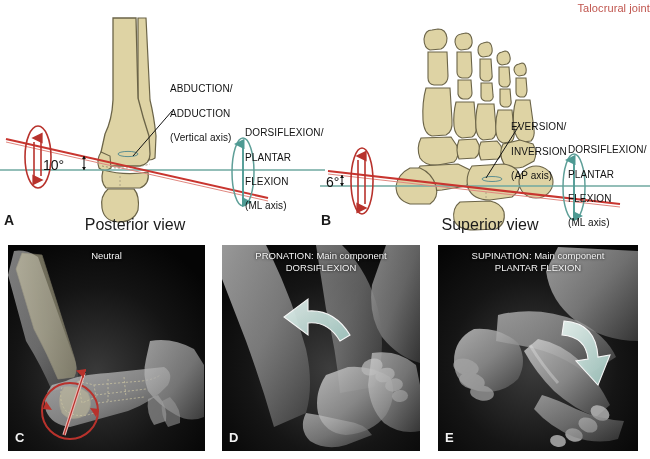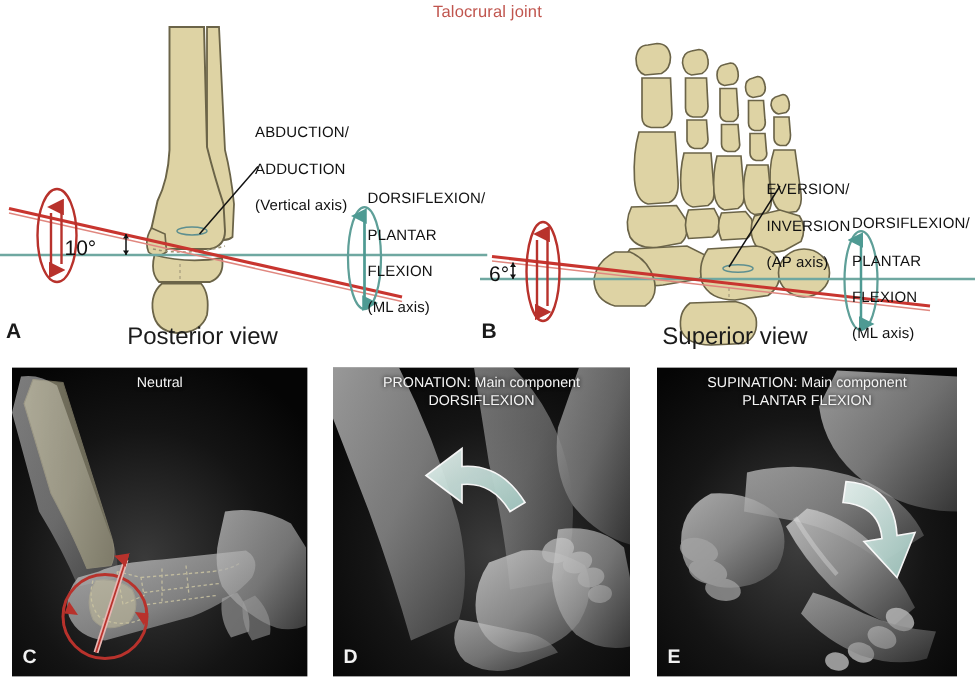--- a/index.html
+++ b/index.html
@@ -8,21 +8,21 @@
     background:#ffffff;
     font-family:"Liberation Sans", sans-serif;
     overflow:hidden;
     position:relative;
   }
   .fig{position:absolute;left:0;top:0;width:650px;height:459px;}
 
   
   .title{
     position:absolute;left:0;top:2px;width:650px;
-    text-align:center;
+    text-align:right;
     font-size:11px;
     color:#c0554e;
     letter-spacing:.1px;
   }
 
   
   .panelA,.panelB{position:absolute;top:16px;height:215px;}
   .panelA{left:0;width:325px;}
   .panelB{left:320px;width:330px;}
 
@@ -45,21 +45,21 @@
   .angle-label{
     position:absolute;
     font-size:14px;
     color:#111;
     font-weight:500;
   }
 
   
   .photo{
     position:absolute;top:245px;height:206px;
-    background:#737373;
+    background:#ef4444;
     overflow:hidden;
   }
   .photoC{left:8px;width:197px;}
   .photoD{left:222px;width:198px;}
   .photoE{left:438px;width:200px;}
 
   .photo .p-letter{
     position:absolute;left:7px;bottom:6px;
     color:#f2f2f2;font-size:13px;font-weight:bold;
     z-index:20;

